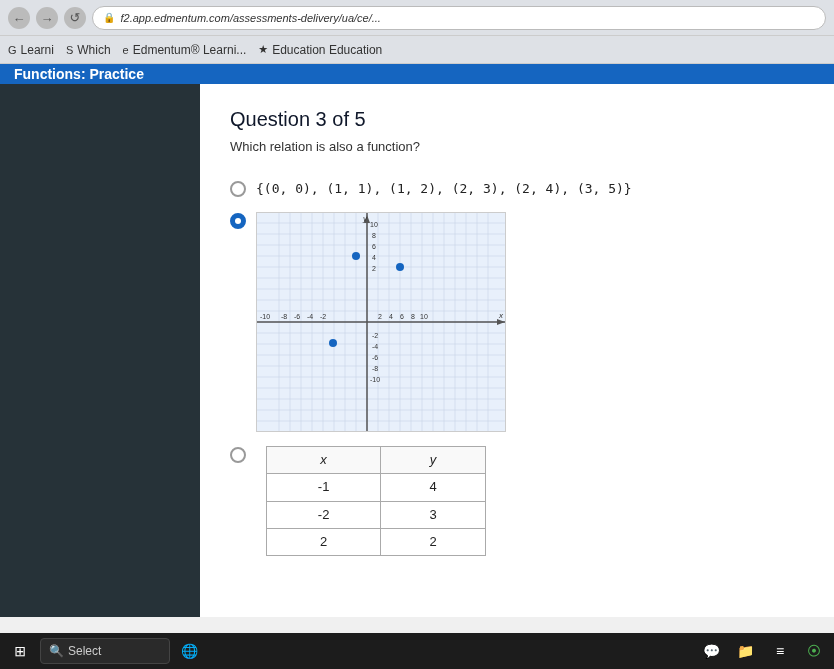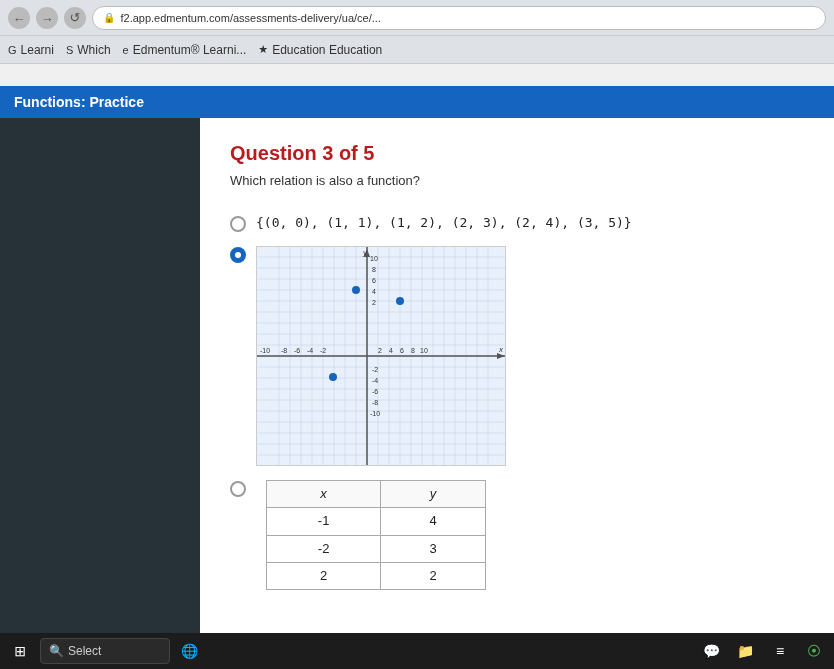--- a/index.html
+++ b/index.html
@@ -43,20 +43,21 @@
       color: #333;
       display: flex;
       align-items: center;
       gap: 5px;
     }
     .browser-address-text {
       font-size: 11px;
       color: #333;
       overflow: hidden;
       white-space: nowrap;
+      font-style: italic;
     }
 
     
     .bookmarks-bar {
       height: 28px;
       background: #dee1e6;
       display: flex;
       align-items: center;
       padding: 0 8px;
       gap: 12px;
@@ -70,26 +71,25 @@
       color: #333;
       cursor: pointer;
       white-space: nowrap;
     }
     .bookmark-icon {
       font-size: 11px;
     }
 
     
     .app-header {
-      height: 32px;
+      height: 20px;
       background: #1565c0;
       display: flex;
       align-items: center;
       padding: 0 14px;
-      margin-top: 22px;
     }
     .app-header-title {
       color: white;
       font-size: 14px;
       font-weight: bold;
     }
 
     
     .main-area {
       display: flex;
@@ -108,39 +108,39 @@
     
     .content {
       flex: 1;
       background: white;
       padding: 24px 30px;
       overflow-y: auto;
     }
 
     .question-header {
       font-size: 20px;
-      font-weight: 700;
-      color: #b91c1c;
+      font-weight: 400;
+      color: #0f172a;
       margin-bottom: 8px;
     }
     .question-instruction {
       font-size: 13px;
       color: #444;
       margin-bottom: 6px;
     }
     .question-text {
       font-size: 13px;
       color: #333;
       margin-bottom: 26px;
     }
 
     
     .answer-option {
       display: flex;
-      align-items: center;
+      align-items: flex-start;
       margin-bottom: 14px;
       gap: 10px;
     }
     .radio-circle {
       width: 16px;
       height: 16px;
       border-radius: 50%;
       border: 2px solid #999;
       margin-top: 1px;
       flex-shrink: 0;

